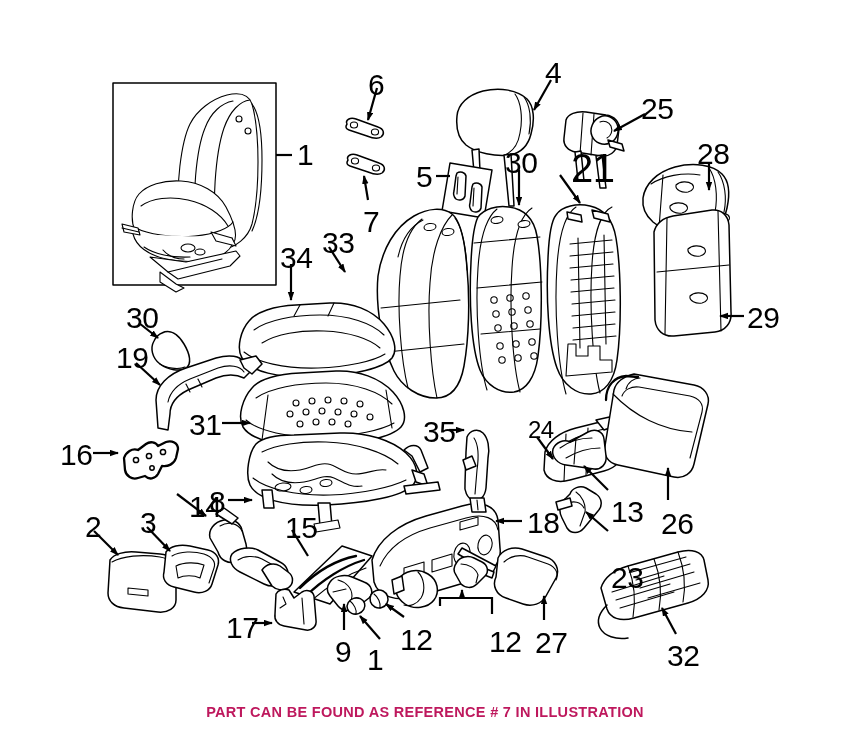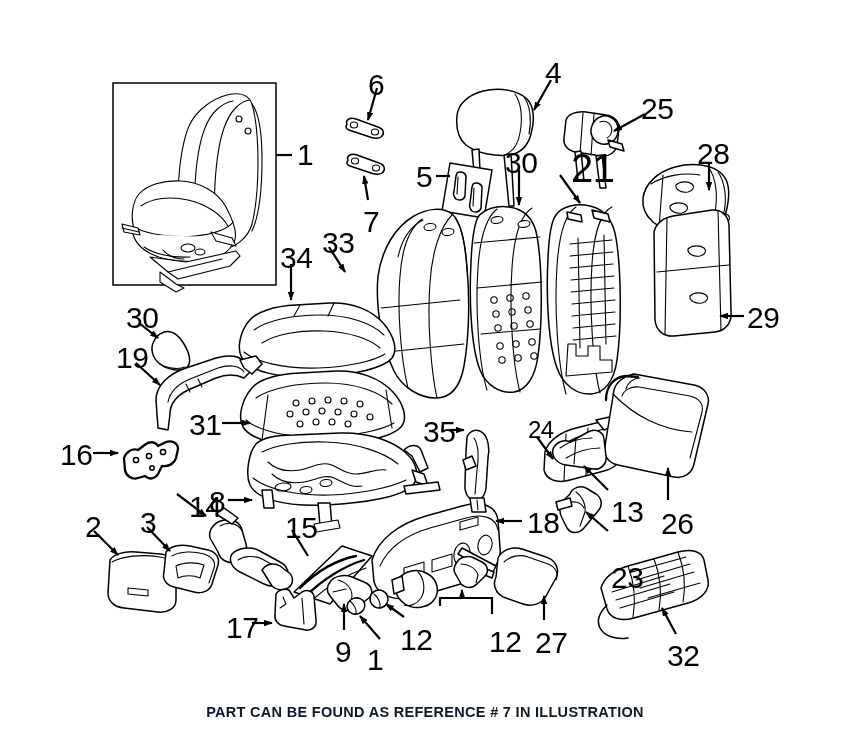--- a/index.html
+++ b/index.html
@@ -20,21 +20,21 @@
     white-space:nowrap;
     letter-spacing:-0.5px;
   }
   #caption{
     position:absolute;left:0;right:0;top:704px;
     text-align:center;
     font-family:"Liberation Sans", sans-serif;
     font-weight:bold;
     font-size:14.5px;
     letter-spacing:0.3px;
-    color:#0f172a;
+    color:#be185d;
   }
 </style>
 </head>
 <body>
 
 <div id="stage">
 
   <svg id="art" viewBox="0 0 850 731" xmlns="http://www.w3.org/2000/svg">
     <defs>
       <marker id="ah" markerWidth="9" markerHeight="9" refX="8" refY="3.2" orient="auto" markerUnits="userSpaceOnUse">

